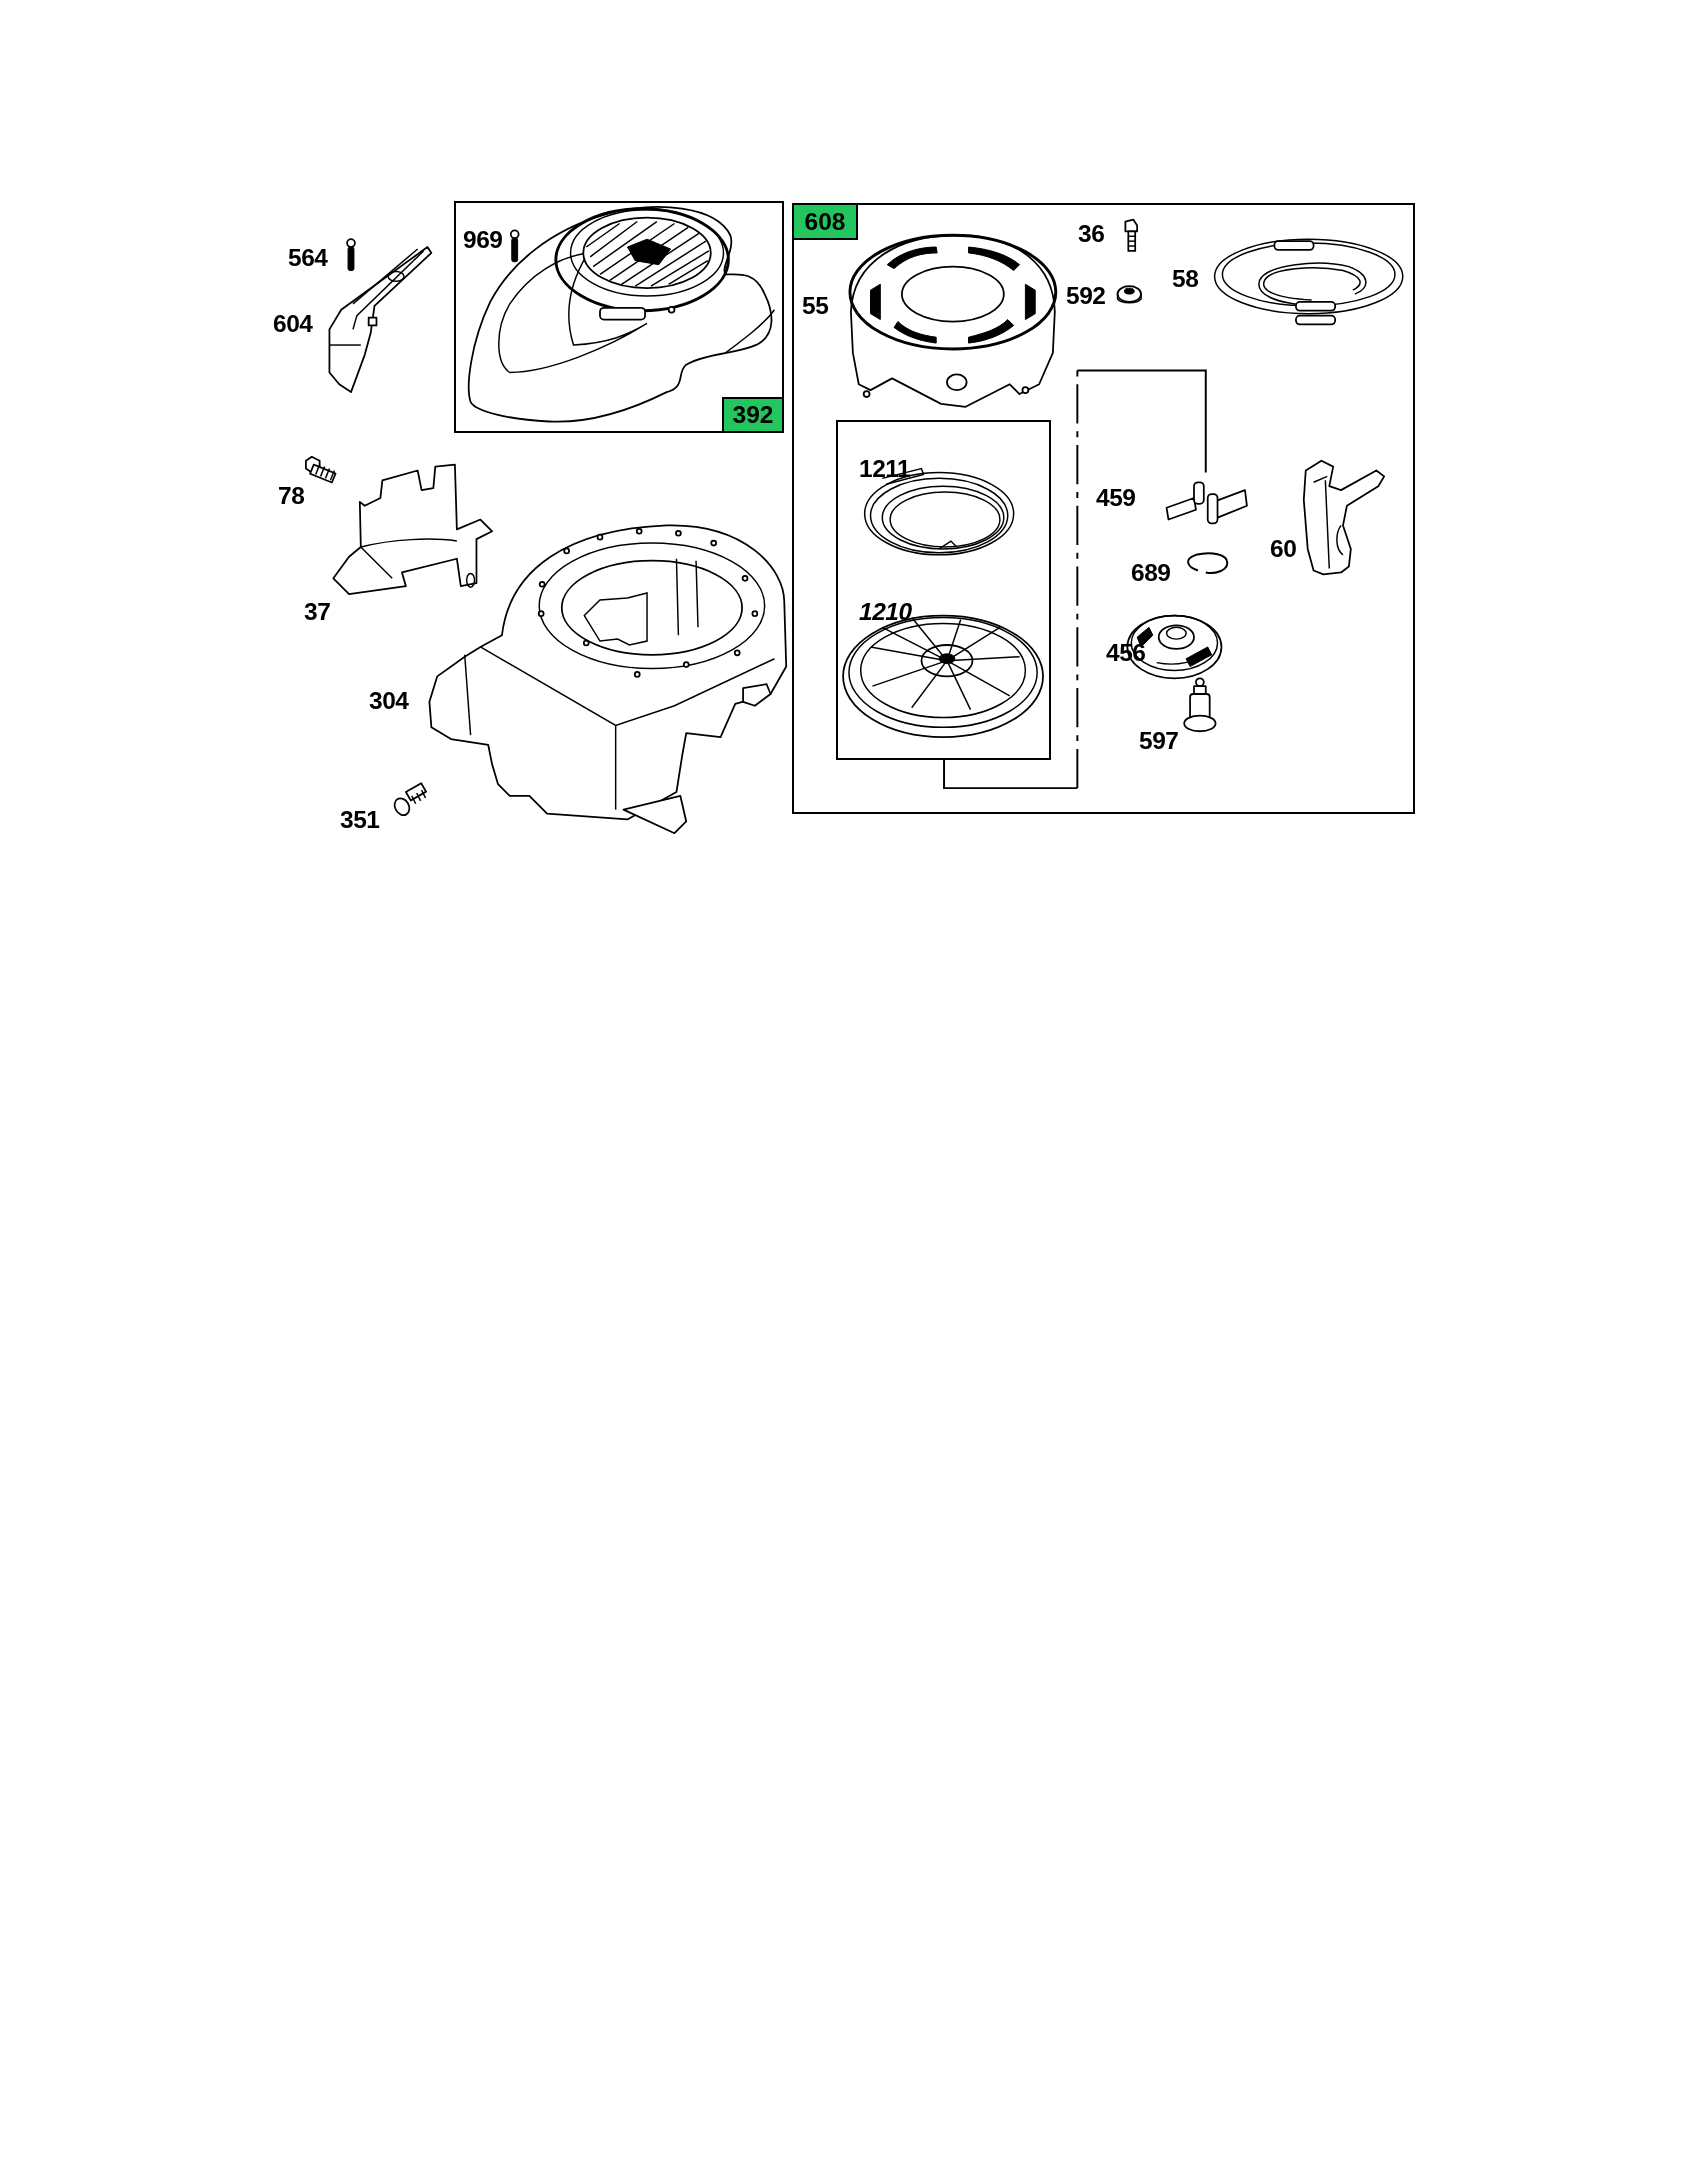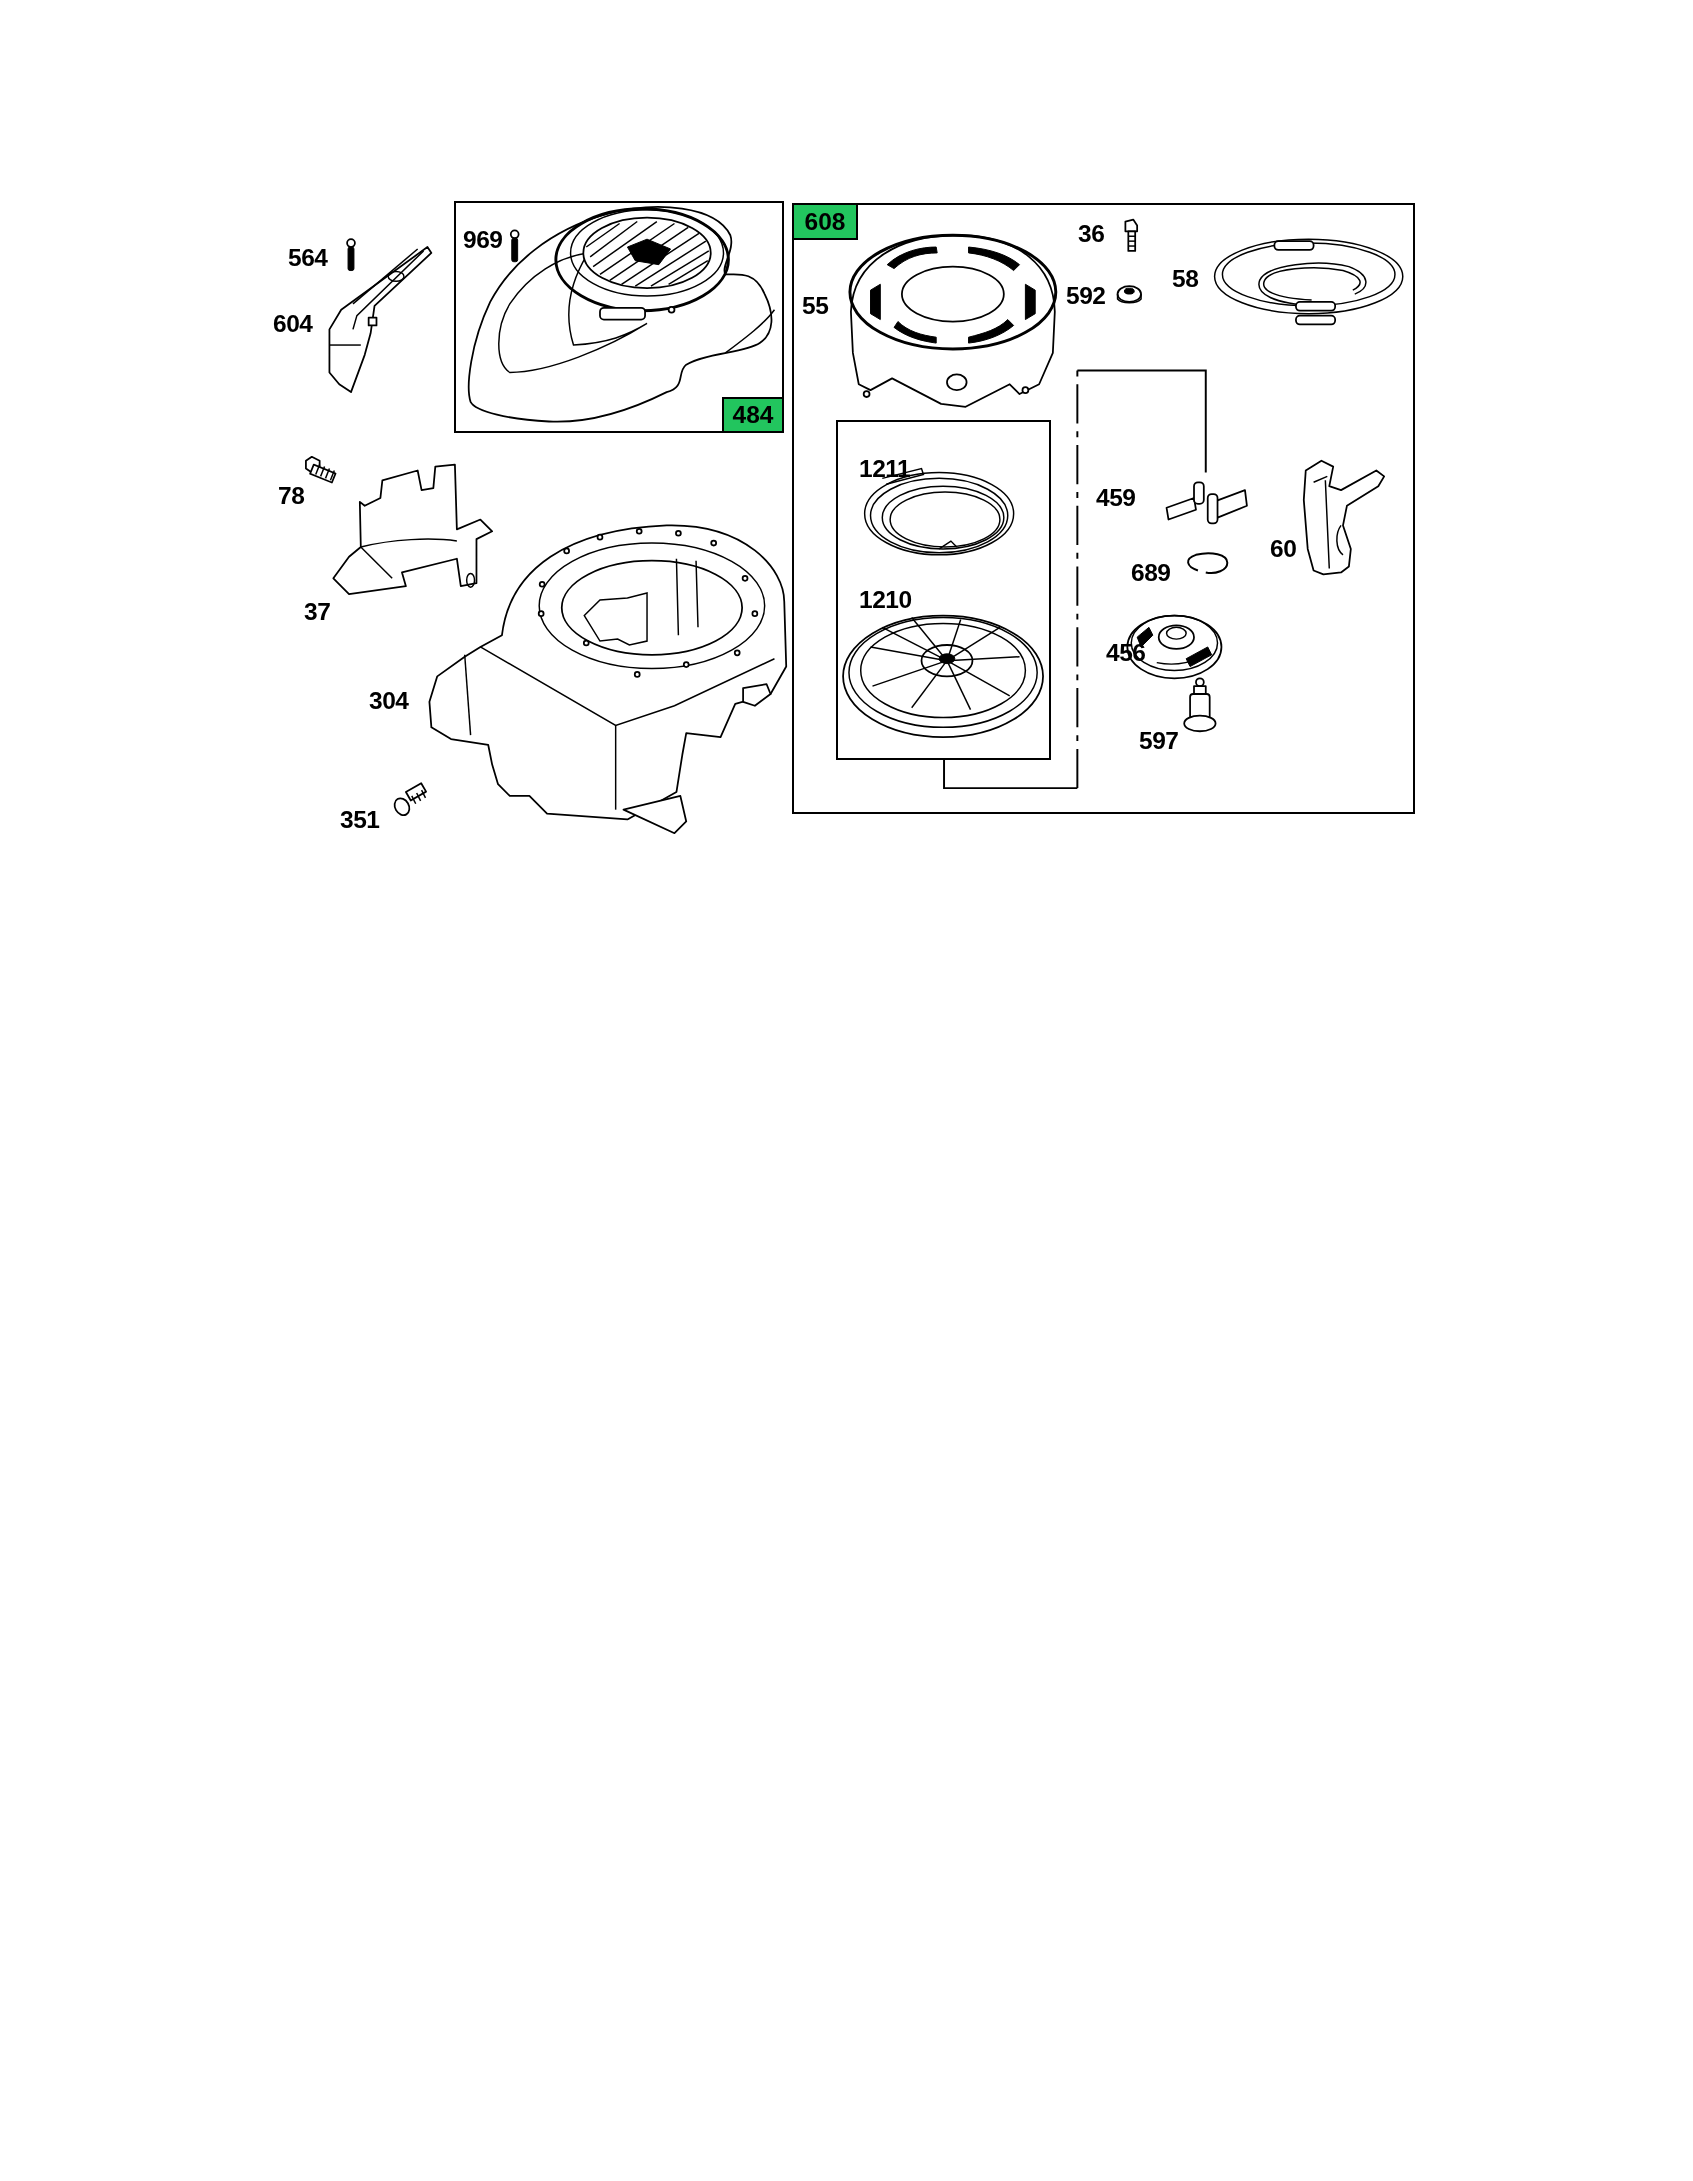--- a/index.html
+++ b/index.html
@@ -19,21 +19,21 @@
   .solid { fill: #000; stroke: #000; }
   .conn { fill: none; stroke: #000; stroke-width: 2; }
   .conn-dash { fill: none; stroke: #000; stroke-width: 2; stroke-dasharray: 40 8 6 8; }
 </style>
 </head>
 <body>
 
 <div class="canvas">
 
   <div class="box" style="left:454px; top:201px; width:330px; height:232px;"></div>
-  <div class="tagbox" style="left:722px; top:397px; width:62px; height:36px;">484</div>
+  <div class="tagbox" style="left:722px; top:397px; width:62px; height:36px;">392</div>
 
   <div class="box" style="left:792px; top:203px; width:623px; height:611px;"></div>
   <div class="tagbox" style="left:792px; top:203px; width:66px; height:37px;">608</div>
 
   <div class="box" style="left:836px; top:420px; width:215px; height:340px;"></div>
 
   <svg class="art" width="1694" height="2182" viewBox="0 0 1728 2226">
 
     <g>
       <polyline class="conn" points="963,775 963,804 1099,804"></polyline>
@@ -252,20 +252,20 @@
   <span class="lbl" style="left:278px; top:484px;">78</span>
   <span class="lbl" style="left:304px; top:600px;">37</span>
   <span class="lbl" style="left:369px; top:689px;">304</span>
   <span class="lbl" style="left:340px; top:808px;">351</span>
 
   <span class="lbl" style="left:802px; top:294px;">55</span>
   <span class="lbl" style="left:1078px; top:222px;">36</span>
   <span class="lbl" style="left:1066px; top:284px;">592</span>
   <span class="lbl" style="left:1172px; top:267px;">58</span>
   <span class="lbl" style="left:859px; top:457px;">1211</span>
-  <span class="lbl" style="left:859px; top:588px;">1210</span>
+  <span class="lbl" style="left:859px; top:600px;font-style:italic;">1210</span>
   <span class="lbl" style="left:1096px; top:486px;">459</span>
   <span class="lbl" style="left:1131px; top:561px;">689</span>
   <span class="lbl" style="left:1270px; top:537px;">60</span>
   <span class="lbl" style="left:1106px; top:641px;">456</span>
   <span class="lbl" style="left:1139px; top:729px;">597</span>
 </div>
 
 
 </body></html>

